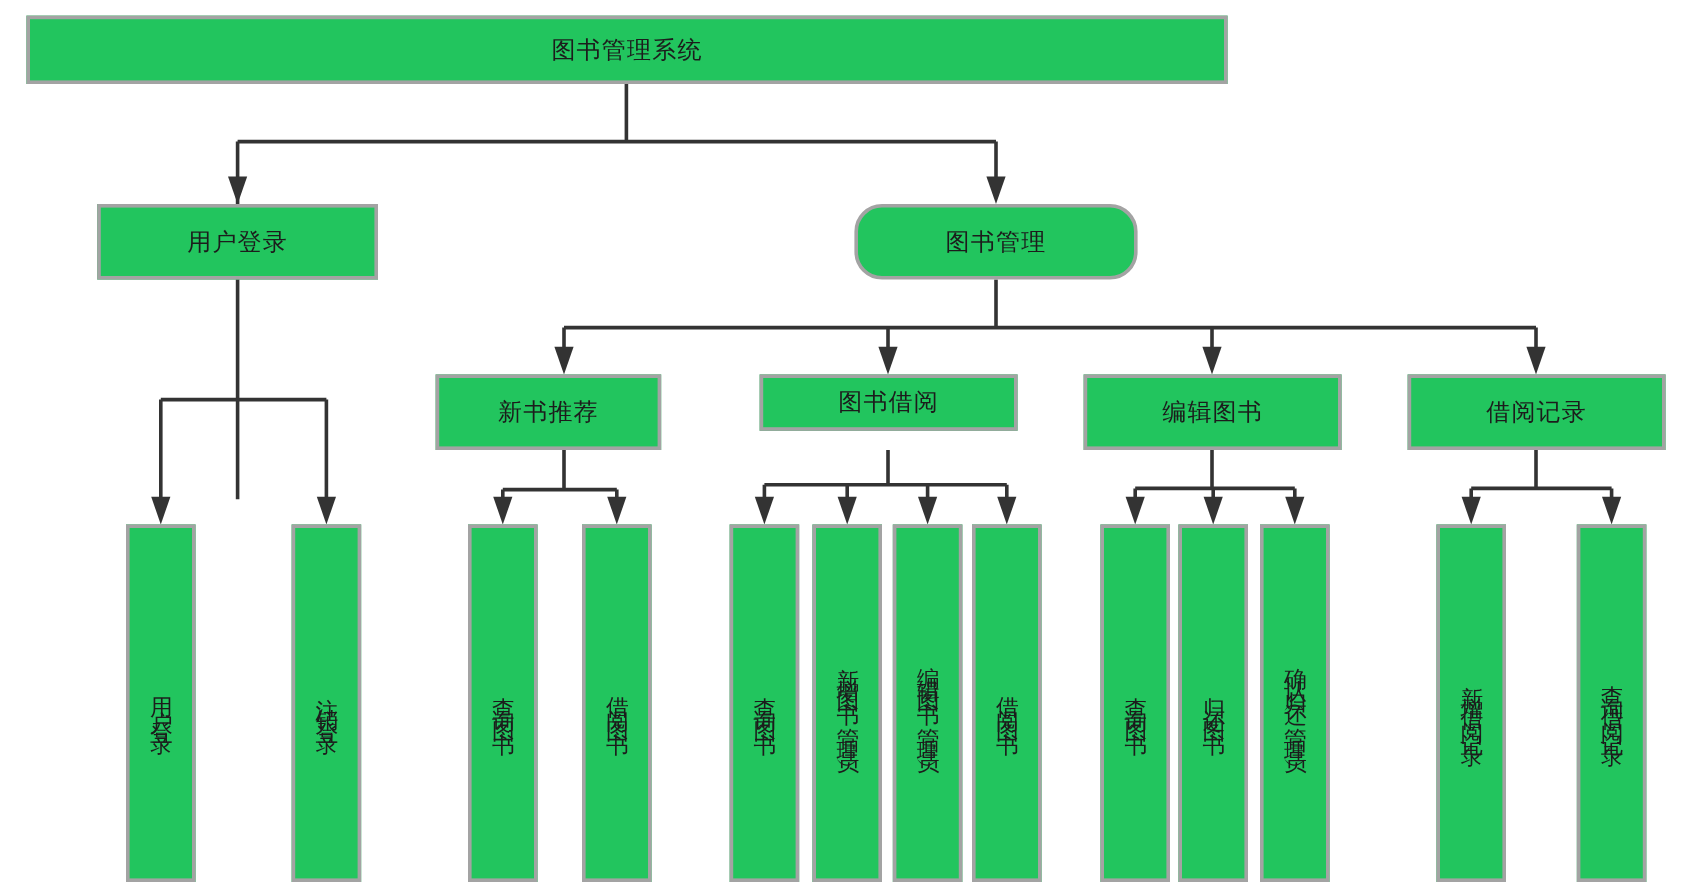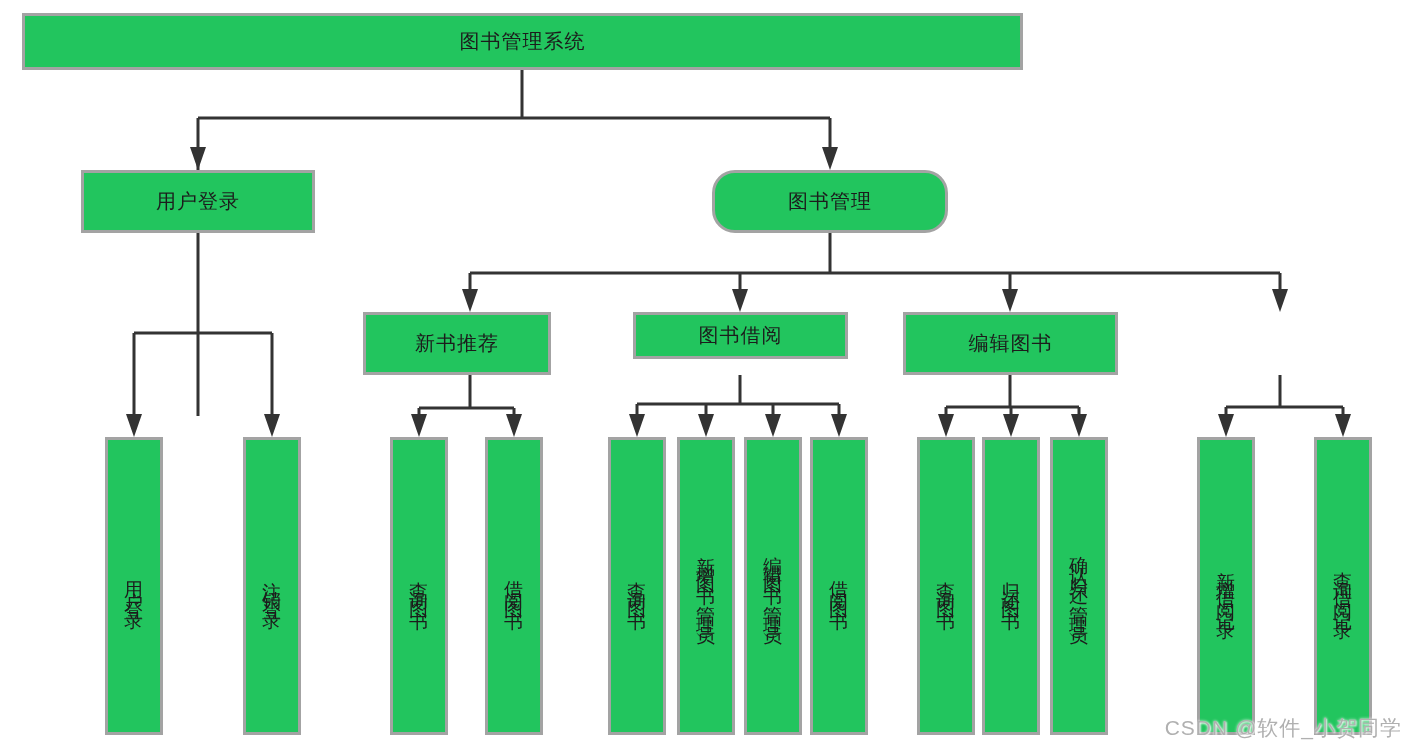--- a/index.html
+++ b/index.html
@@ -112,20 +112,23 @@
 
   <div class="node h" style="left:363px; top:312px; width:188px; height:63px;align-items:center;">
     <span>新书推荐</span>
   </div>
   <div class="node h" style="left:633px; top:312px; width:215px; height:47px;">
     <span>图书借阅</span>
   </div>
   <div class="node h" style="left:903px; top:312px; width:215px; height:63px;">
     <span>编辑图书</span>
   </div>
+  <div class="node h" style="left:1173px; top:312px; width:215px; height:63px;">
+    <span>借阅记录</span>
+  </div>
 
   <div class="node leaf" style="left:105px;">
     <span class="vtext">用户登录</span>
   </div>
   <div class="node leaf" style="left:243px;">
     <span class="vtext">注销登录</span>
   </div>
   <div class="node leaf" style="left:390px;">
     <span class="vtext">查询图书</span>
   </div>
@@ -153,15 +156,14 @@
   <div class="node leaf" style="left:1050px;">
     <span class="vtext">确认归还（管理员）</span>
   </div>
   <div class="node leaf" style="left:1197px;">
     <span class="vtext">新增借阅记录</span>
   </div>
   <div class="node leaf" style="left:1314px;">
     <span class="vtext">查询借阅记录</span>
   </div>
 
-  <div class="watermark">CSDN @软件_小贺同学</div>
 
 </div>
 
 </body></html>

